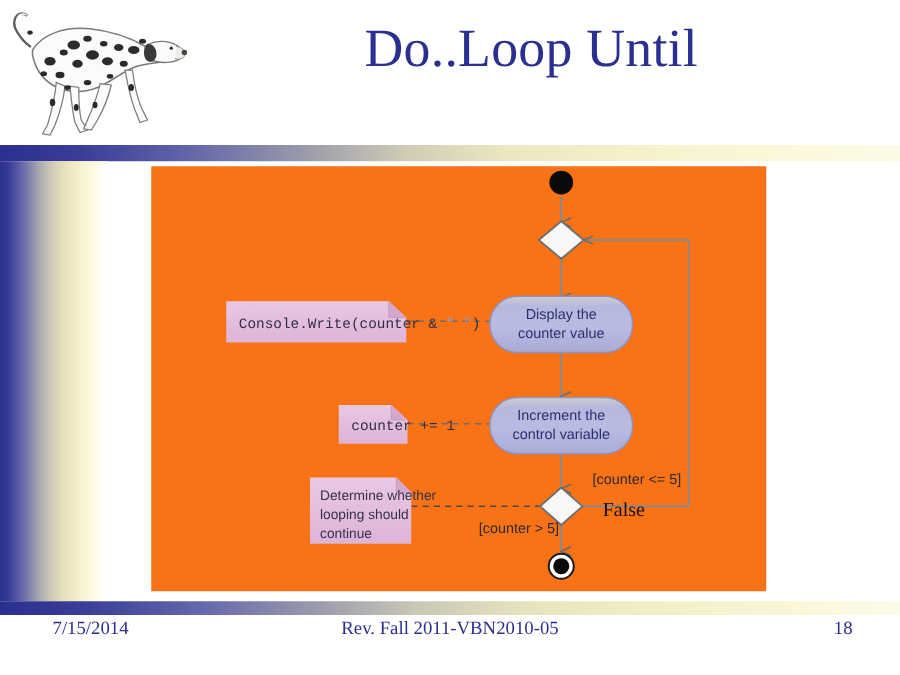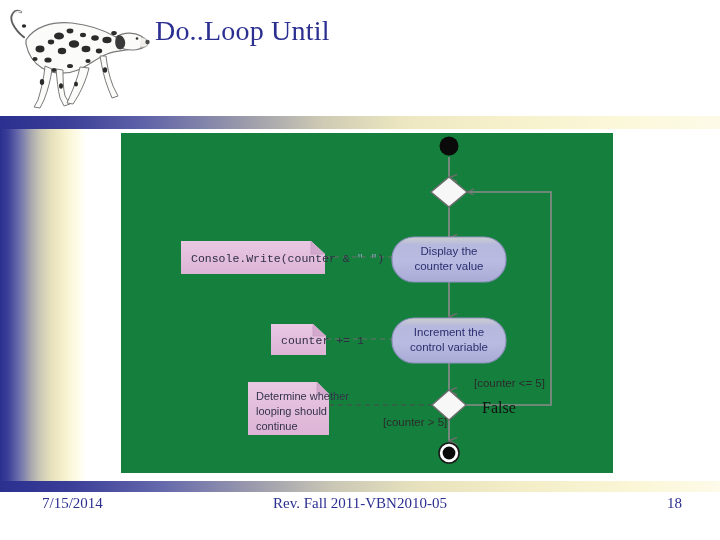--- a/index.html
+++ b/index.html
@@ -22,23 +22,24 @@
     width: 720px; height: 540px;
     background: #ffffff;
   }
 
   
   .title-block {
     position: absolute;
     left: 155px;
     top: 14px;
     width: 540px;
+    text-align: center;
     color: #2b2f8f;
     font-family: "Liberation Serif", serif;
-    font-size: 28px;
+    font-size: 43px;
     line-height: 1.22;
     letter-spacing: 0.2px;
   }
   .title-line { display: block; white-space: nowrap; }
 
   
   .dog-wrap {
     position: absolute;
     left: 4px; top: 4px;
     width: 150px; height: 112px;
@@ -79,21 +80,21 @@
     left: 78px; top: 129px;
     width: 8px; height: 352px;
     background: linear-gradient(to right, #fdfce9 0%, #ffffff 100%);
   }
 
   
   .diagram-panel {
     position: absolute;
     left: 121px; top: 133px;
     width: 492px; height: 340px;
-    background: #15803d;
+    background: #f97316;
   }
   .diagram-svg { display: block; }
 
   
   .footer {
     position: absolute;
     left: 0; top: 492px;
     width: 720px; height: 30px;
     color: #2b2f8f;
     font-family: "Liberation Serif", serif;

